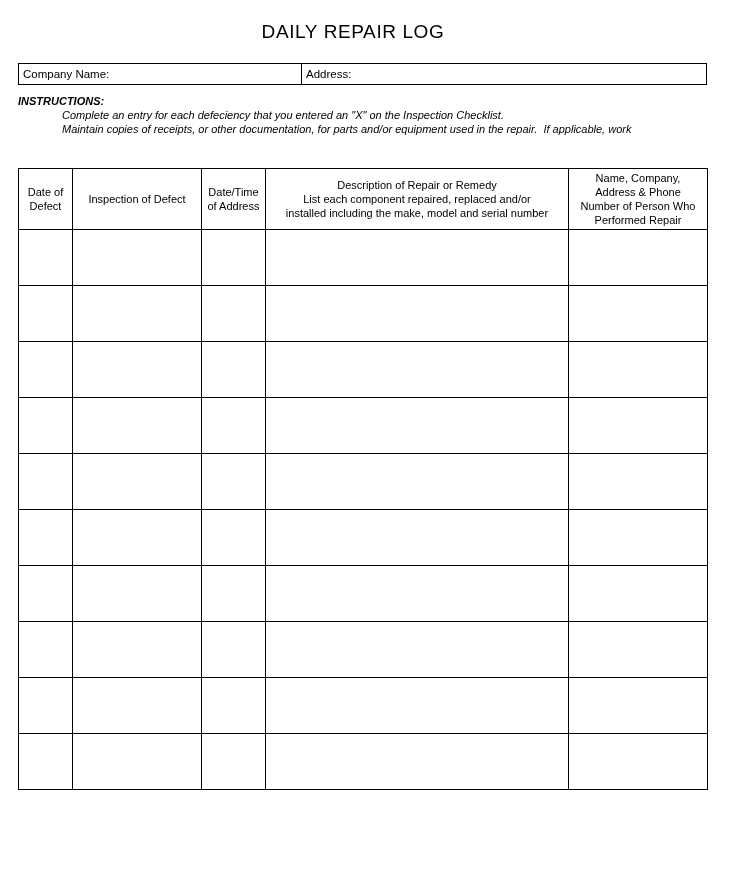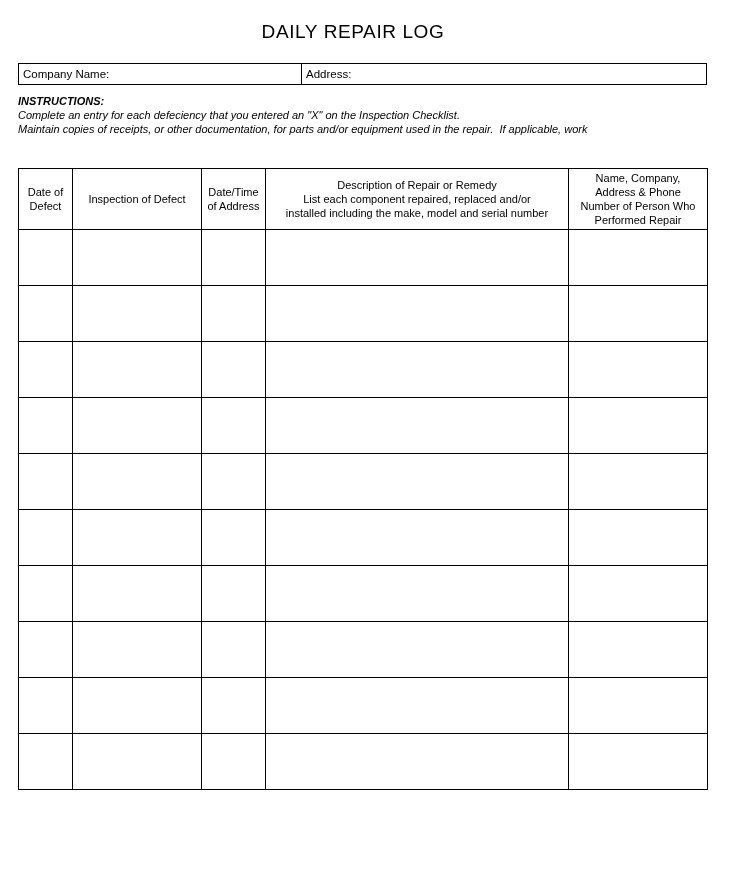--- a/index.html
+++ b/index.html
@@ -38,21 +38,21 @@
   .company-fill { flex: 1; height: 100%; }
   .instructions {
     position: absolute;
     left: 18px; top: 95px;
     width: 689px;
     font-size: 11px;
     line-height: 13.9px;
     font-style: italic;
   }
   .instructions-heading { font-weight: bold; }
-  .instr-line { white-space: pre; }
+  .instr-line { white-space: pre; margin-left: 44px; }
   table.repair-log {
     position: absolute;
     left: 18px; top: 168px;
     width: 689px;
     border-collapse: collapse;
     table-layout: fixed;
   }
   table.repair-log th, table.repair-log td {
     border: 1px solid #000;
     background: #ffffff;

